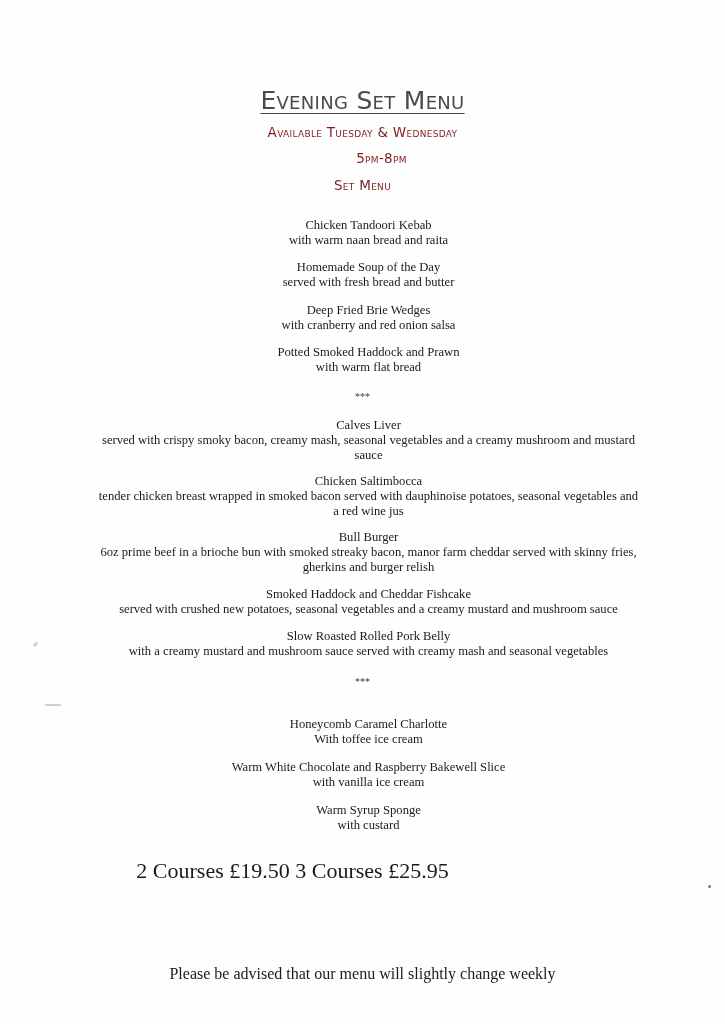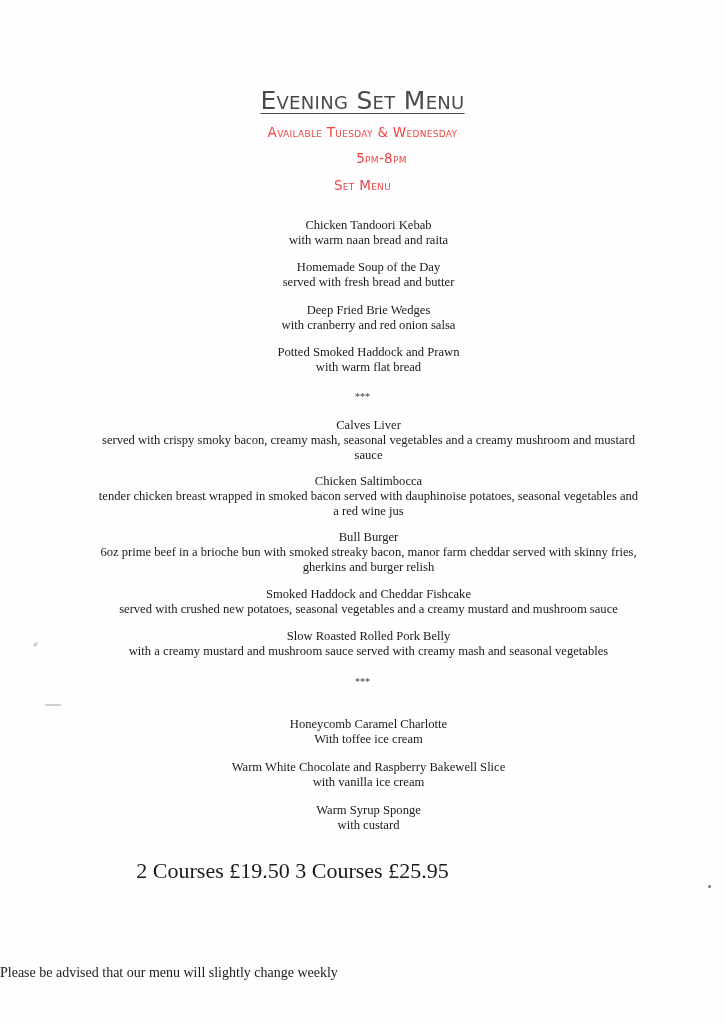--- a/index.html
+++ b/index.html
@@ -1,28 +1,28 @@
 <!DOCTYPE html>
 <html><head>
   <meta charset="utf-8">
   <style>
     html, body { margin: 0; padding: 0; background: #ffffff; }
     body { width: 725px; height: 1024px; position: relative; overflow: hidden; }
     .page { position: absolute; left: 0; top: 0; width: 725px; height: 1024px; background: #fefefe; }
     .serif { font-family: "Liberation Serif", "DejaVu Serif", serif; color: #1a1a1a; }
-    .caps { font-family: "DejaVu Sans", "Liberation Sans", sans-serif; font-variant: small-caps; color: #ef4444; text-align: center; position: absolute; left: 0; width: 725px; letter-spacing: 0.3px; }
+    .caps { font-family: "DejaVu Sans", "Liberation Sans", sans-serif; font-variant: small-caps; color: #7f1d1d; text-align: center; position: absolute; left: 0; width: 725px; letter-spacing: 0.3px; }
     .title { top: 86px; font-size: 25px; text-decoration: underline; text-decoration-thickness: 1px; text-underline-offset: 4px; color: #4a4a4a; }
     .subtitle { top: 124px; font-size: 13.5px; }
     .hours { top: 150px; font-size: 13.5px; margin-left: 19px; }
     .section-label { top: 177px; font-size: 13.5px; }
 
     .item { position: absolute; left: 0; width: 725px; text-align: center; font-size: 12.6px; line-height: 15px; margin-left: 6px; }
     .sep { position: absolute; left: 0; width: 725px; text-align: center; font-size: 10px; color: #333; }
     .price { position: absolute; left: 0; width: 585px; text-align: center; font-size: 22px; top: 858px; }
-    .notice { position: absolute; left: 0; width: 725px; font-size: 14px; top: 965px; }
+    .notice { position: absolute; left: 0; width: 725px; text-align: center; font-size: 16px; top: 965px; }
     .speck { position: absolute; background: #cfcfcf; border-radius: 1px; }
   </style>
 </head>
 <body>
 
 <div class="page">
 
   <div class="caps title">Evening Set Menu</div>
   <div class="caps subtitle">Available Tuesday &amp; Wednesday</div>
   <div class="caps hours">5pm-8pm</div>

